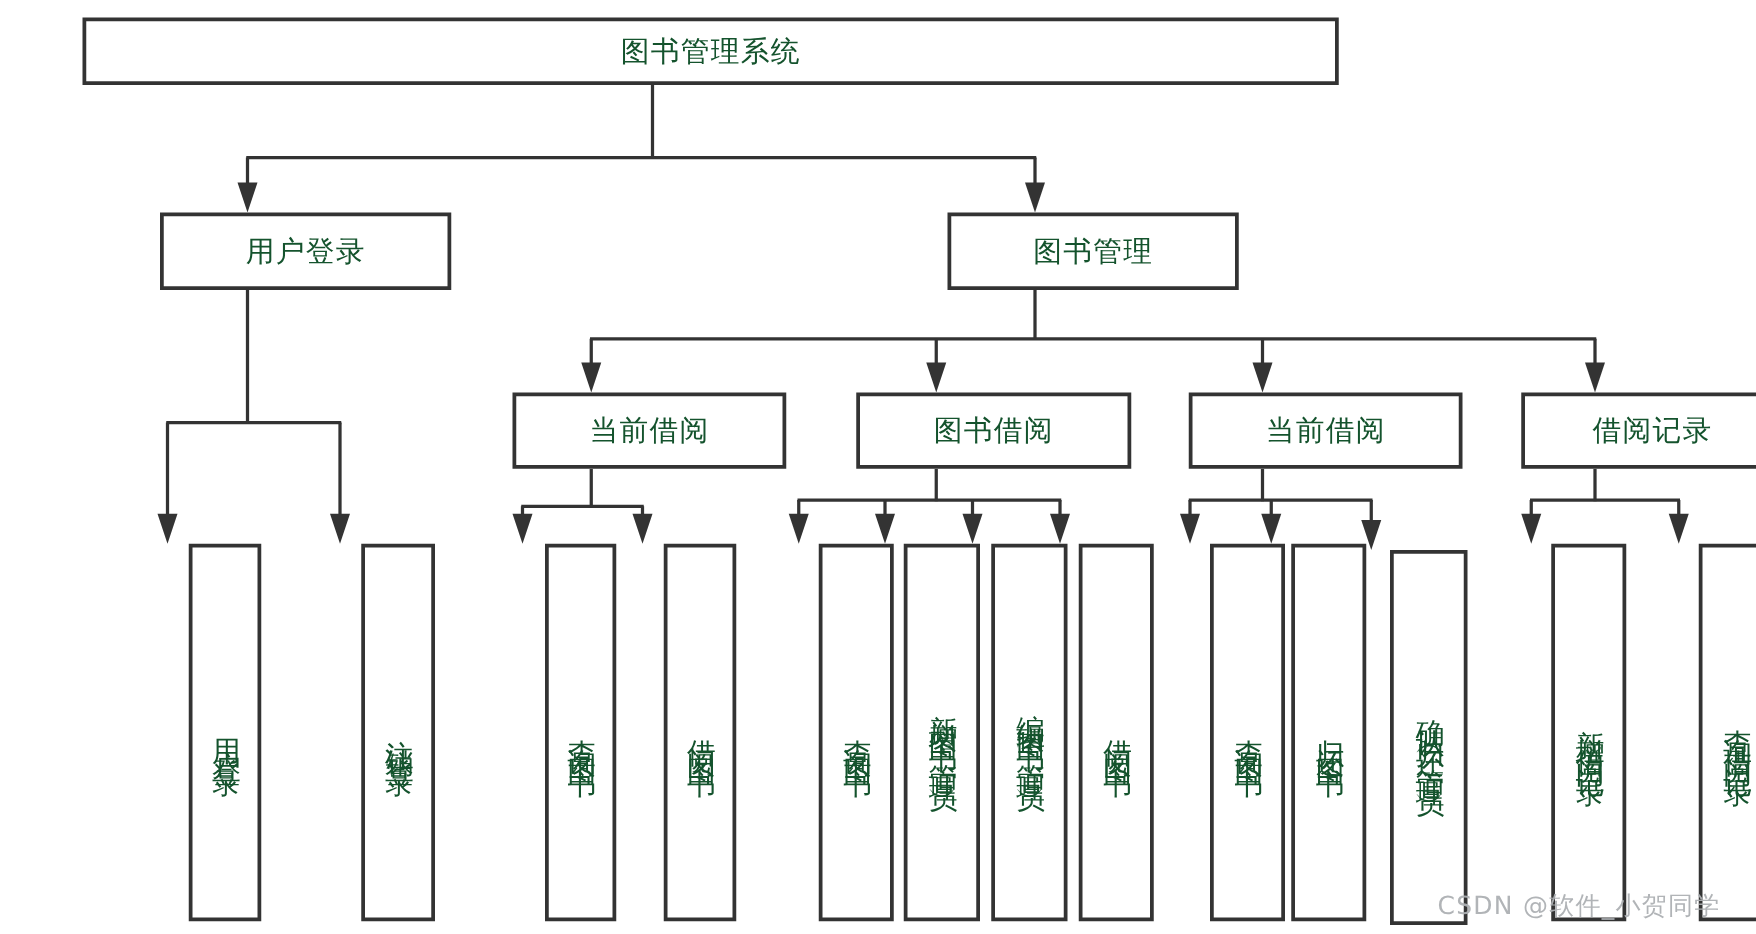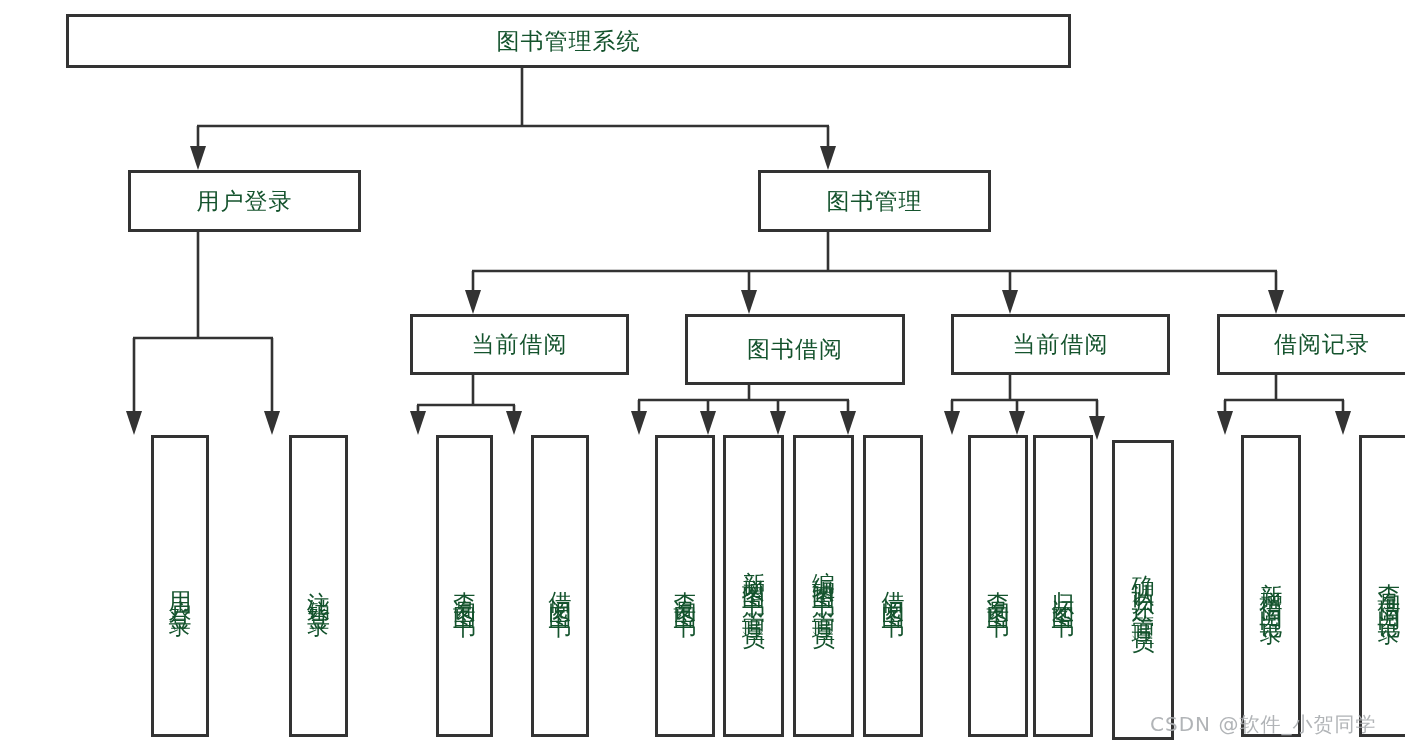--- a/index.html
+++ b/index.html
@@ -117,21 +117,21 @@
       <polygon points="1335,411 1351,411 1343,435"></polygon>
     </g>
   </svg>
 
   <div class="box h" style="left:20px;top:14px;width:1005px;height:54px">图书管理系统</div>
 
   <div class="box h" style="left:82px;top:170px;width:233px;height:62px">用户登录</div>
   <div class="box h" style="left:712px;top:170px;width:233px;height:62px">图书管理</div>
 
   <div class="box h" style="left:364px;top:314px;width:219px;height:61px">当前借阅</div>
-  <div class="box h" style="left:639px;top:314px;width:220px;height:71px">图书借阅</div>
+  <div class="box h" style="left:639px;top:314px;width:220px;height:61px">图书借阅</div>
   <div class="box h" style="left:905px;top:314px;width:219px;height:61px">当前借阅</div>
   <div class="box h" style="left:1171px;top:314px;width:210px;height:61px">借阅记录</div>
 
   <div class="box v" style="left:105px;top:435px;width:58px;height:302px">用户登录</div>
   <div class="box v" style="left:243px;top:435px;width:59px;height:302px">注销登录</div>
 
   <div class="box v" style="left:390px;top:435px;width:57px;height:302px">查询图书</div>
   <div class="box v" style="left:485px;top:435px;width:58px;height:302px">借阅图书</div>
 
   <div class="box v" style="left:609px;top:435px;width:60px;height:302px">查询图书</div>

